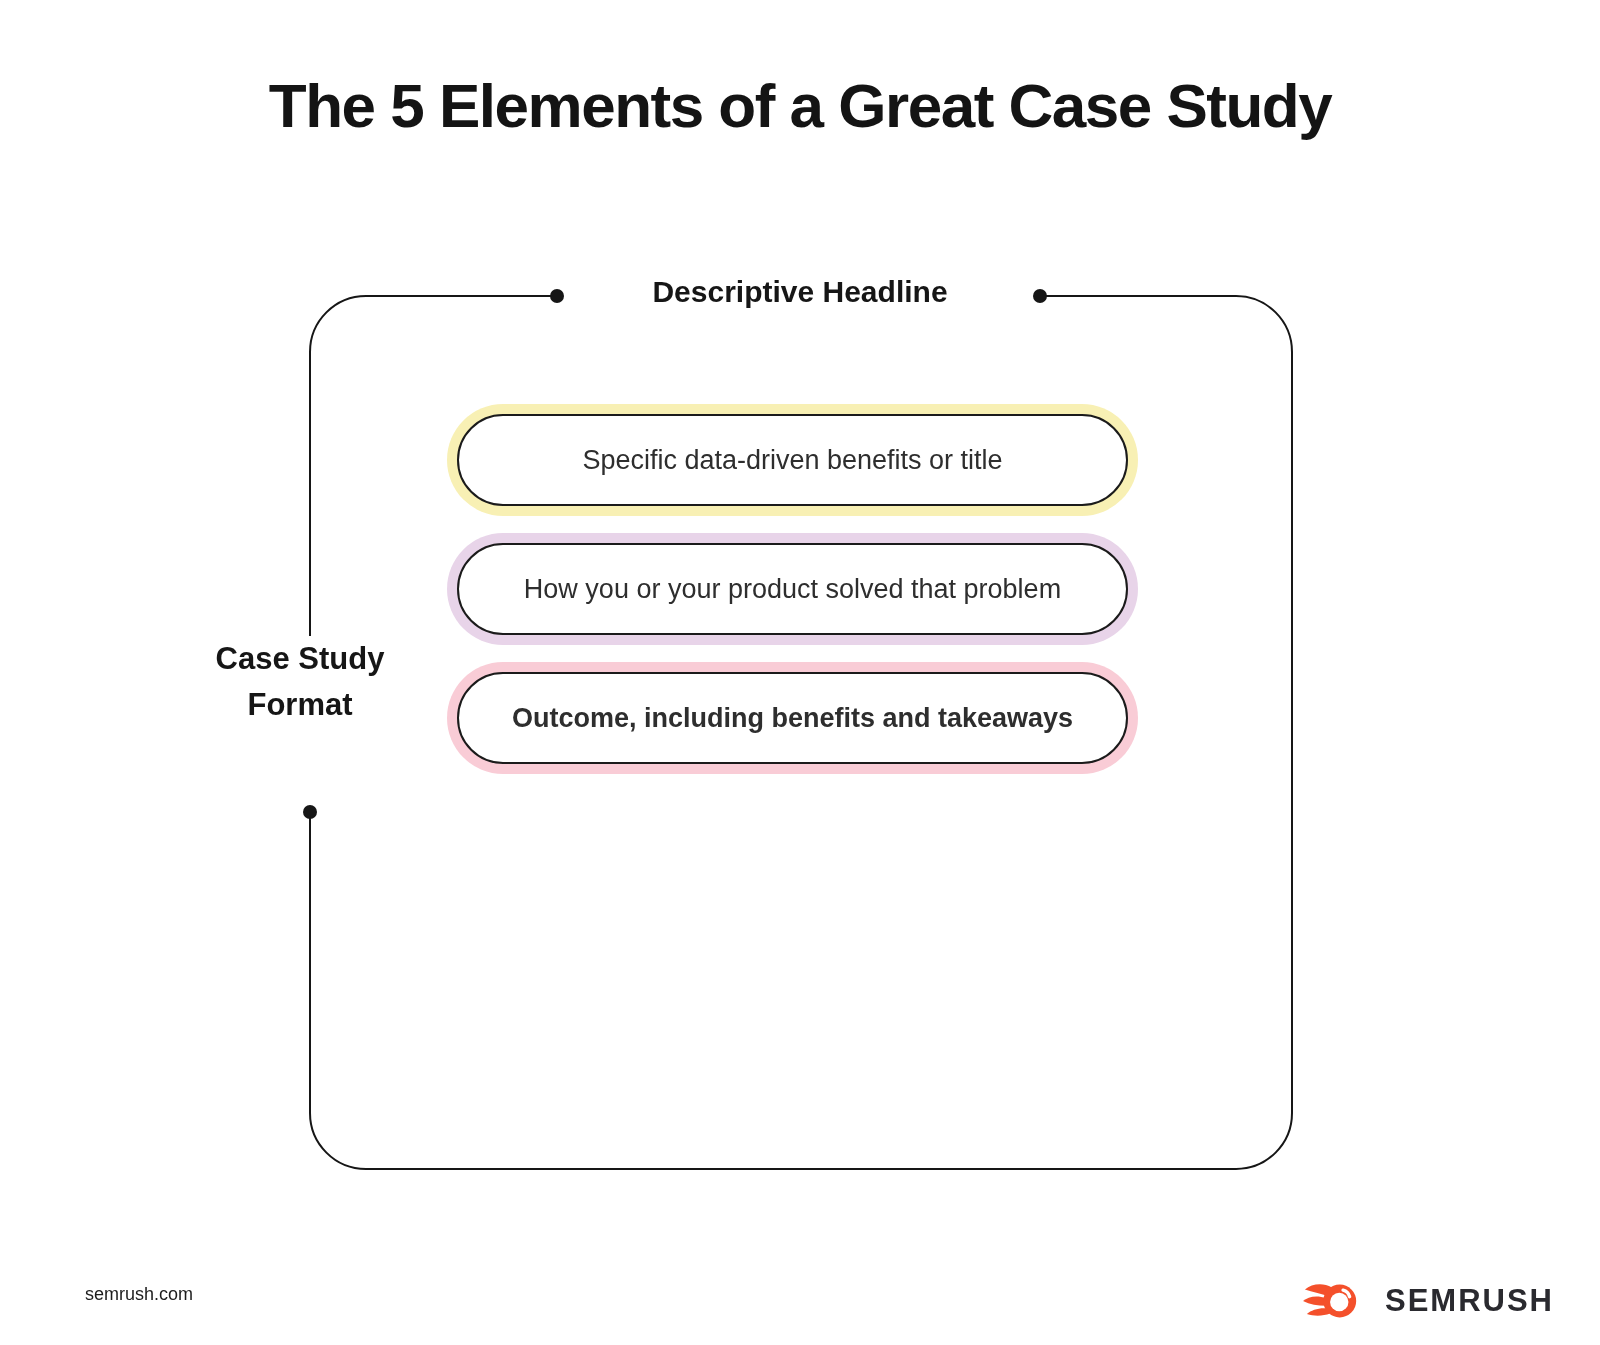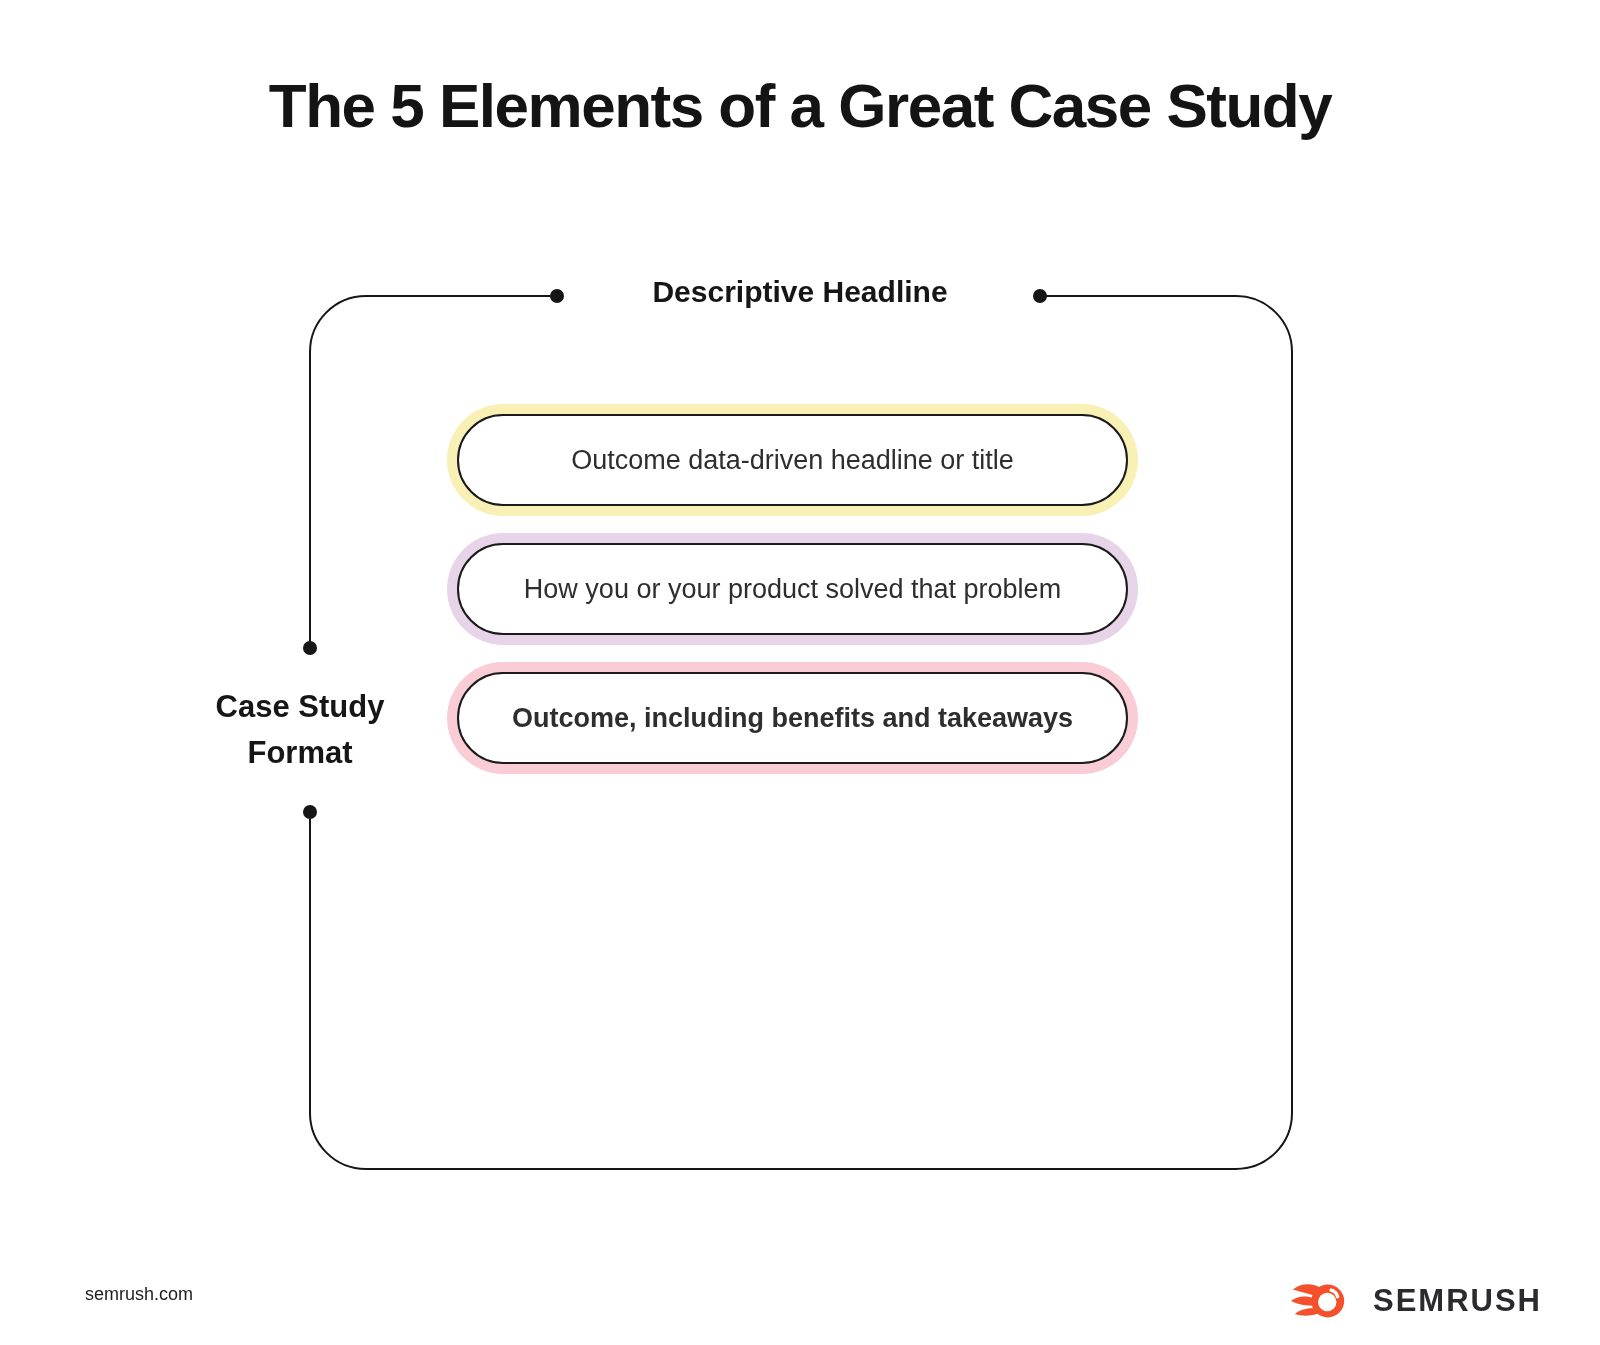--- a/index.html
+++ b/index.html
@@ -46,21 +46,21 @@
     top: 275px;
     width: 400px;
     text-align: center;
     font-size: 30px;
     font-weight: bold;
     color: #161616;
   }
   .side-label {
     position: absolute;
     left: 200px;
-    top: 684px;
+    top: 636px;
     width: 200px;
     text-align: center;
     font-size: 31px;
     font-weight: bold;
     color: #161616;
     line-height: 46px;
     background: #ffffff;
   }
   .pills {
     position: absolute;
@@ -83,21 +83,21 @@
   }
   .footer-site {
     position: absolute;
     left: 85px;
     top: 1284px;
     font-size: 18px;
     color: #1d1d1d;
   }
   .brand {
     position: absolute;
-    right: 96px;
+    right: 84px;
     top: 1280px;
     display: flex;
     align-items: center;
     gap: 24px;
   }
   .brand-icon { width: 58px; height: 42px; }
   .brand-text {
     font-size: 31px;
     font-weight: bold;
     letter-spacing: 2px;
@@ -121,21 +121,21 @@
 
   <div class="top-label">Descriptive Headline</div>
 
   <div class="side-label">
     <div>Case Study</div>
     <div>Format</div>
   </div>
 
   <div class="pills">
       <div class="pill" style="box-shadow: rgb(248, 240, 180) 0px 0px 0px 10px;">
-        <span>Outcome data-driven headline or title</span>
+        <span>Specific data-driven benefits or title</span>
       </div>
       <div class="pill" style="box-shadow: rgb(232, 212, 233) 0px 0px 0px 10px;">
         <span>How you or your product solved that problem</span>
       </div>
       <div class="pill" style="box-shadow: rgb(249, 204, 214) 0px 0px 0px 10px; font-weight: bold;">
         <span>Outcome, including benefits and takeaways</span>
       </div>
     </div>
 
   <div class="footer-site">semrush.com</div>

